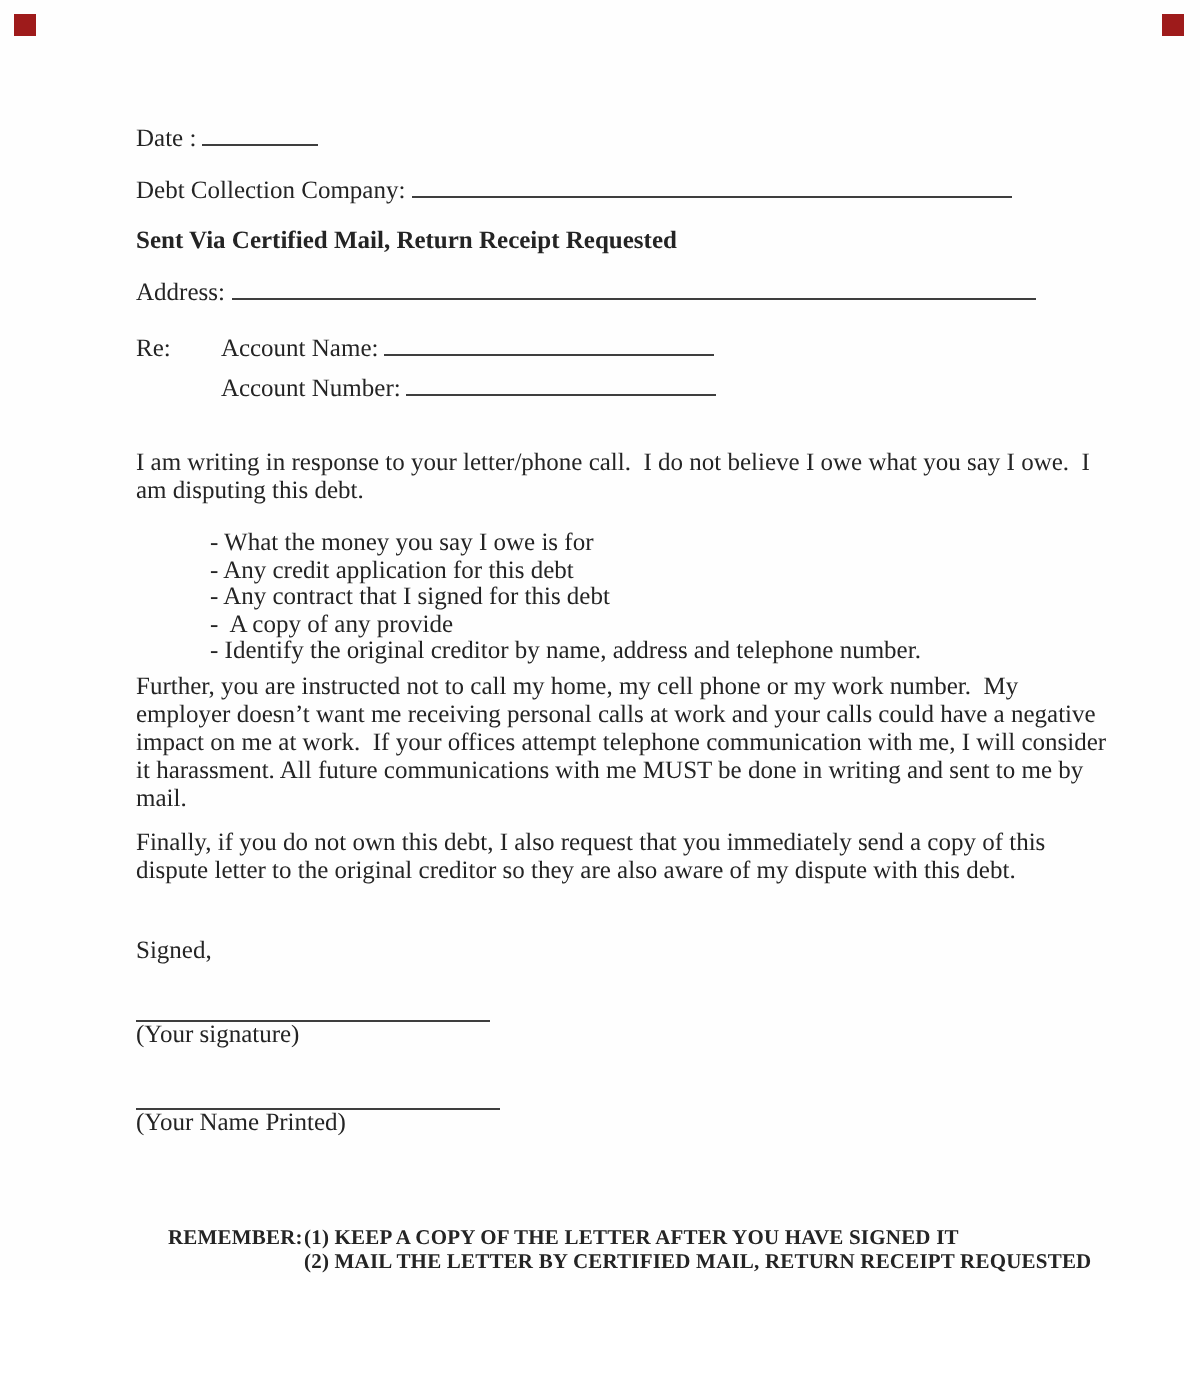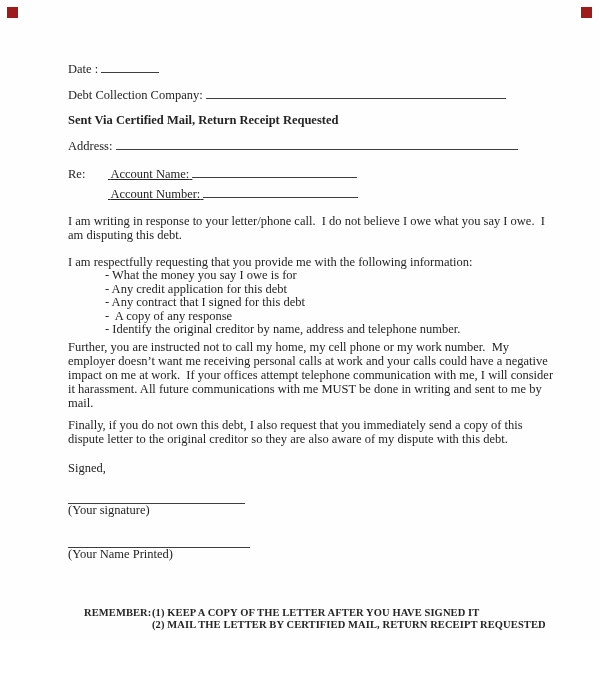--- a/index.html
+++ b/index.html
@@ -11,30 +11,30 @@
     color:#242424;
     overflow:hidden;
   }
   .marker{position:absolute;top:7px;width:11px;height:11px;background:#9e1b1b;}
   .marker.left{left:7px;}
   .marker.right{right:8px;}
   .content{position:absolute;left:68px;top:61px;width:527px;font-size:12.5px;}
   .line{line-height:14px;margin-bottom:11px;white-space:nowrap;}
   .fl{display:inline-block;border-bottom:1px solid #3e3e3e;height:11px;vertical-align:baseline;}
   .bold{font-weight:bold;}
-  .re-block{margin-bottom:10px;text-decoration:underline;}
+  .re-block{margin-bottom:20px;}
   .re-row{line-height:20px;white-space:nowrap;}
   .re-label{display:inline-block;width:40px;}
   .salutation{line-height:14px;margin-bottom:11px;}
   .para{white-space:pre-wrap;line-height:14px;}
   .p1{margin-bottom:13px;}
   .list-block{line-height:13.5px;margin-bottom:3px;}
   .list-item{margin-left:37px;white-space:pre-wrap;}
   .p3{margin-bottom:8px;}
-  .p4{margin-bottom:15px;font-family:Liberation Serif, serif;}
+  .p4{margin-bottom:26px;font-family:Liberation Serif, serif;}
   .signed{line-height:14px;margin-bottom:17px;}
   .sig-line{height:11px;}
   .caption{line-height:14px;}
   .cap1{margin-bottom:19px;}
   .cap2{margin-bottom:0;}
   .gap-to-remember{height:46px;}
   .remember{display:flex;font-weight:bold;font-size:10.5px;line-height:12px;letter-spacing:0.1px;}
   .rem-label{flex:0 0 68px;margin-left:16px;}
   .rem-items div{white-space:pre-wrap;}
 </style>
@@ -76,25 +76,24 @@
         <span>Account Number:</span>
         <span class="fl" style="width:155px;"></span>
       </div>
     </div>
 
 
     <div class="para p1">I am writing in response to your letter/phone call.  I do not believe I owe what you say I owe.  I
 am disputing this debt.</div>
 
     <div class="list-block">
-      <div class="para">I am respectfully requesting that you provide me with the following information:</div>
       <div class="list-item">- What the money you say I owe is for</div>
       <div class="list-item">- Any credit application for this debt</div>
       <div class="list-item">- Any contract that I signed for this debt</div>
-      <div class="list-item">-  A copy of any response</div>
+      <div class="list-item">-  A copy of any provide</div>
       <div class="list-item">- Identify the original creditor by name, address and telephone number.</div>
     </div>
 
     <div class="para p3">Further, you are instructed not to call my home, my cell phone or my work number.  My
 employer doesn’t want me receiving personal calls at work and your calls could have a negative
 impact on me at work.  If your offices attempt telephone communication with me, I will consider
 it harassment. All future communications with me MUST be done in writing and sent to me by
 mail.</div>
 
     <div class="para p4">Finally, if you do not own this debt, I also request that you immediately send a copy of this

